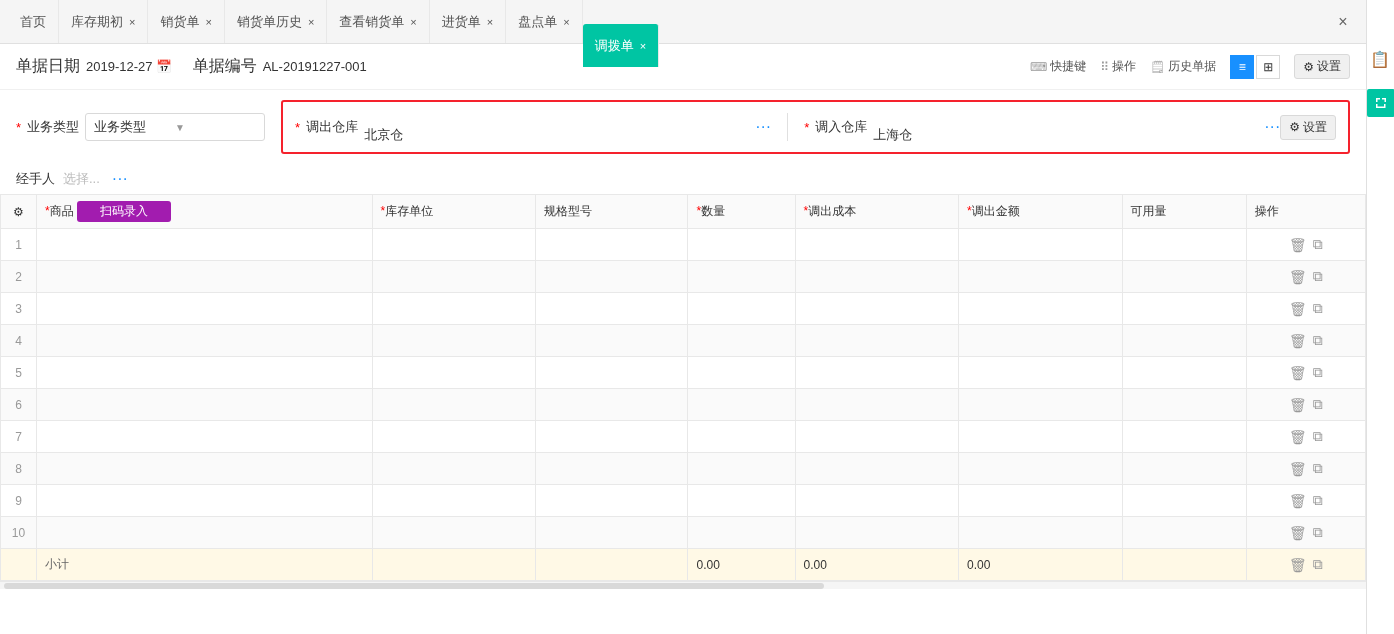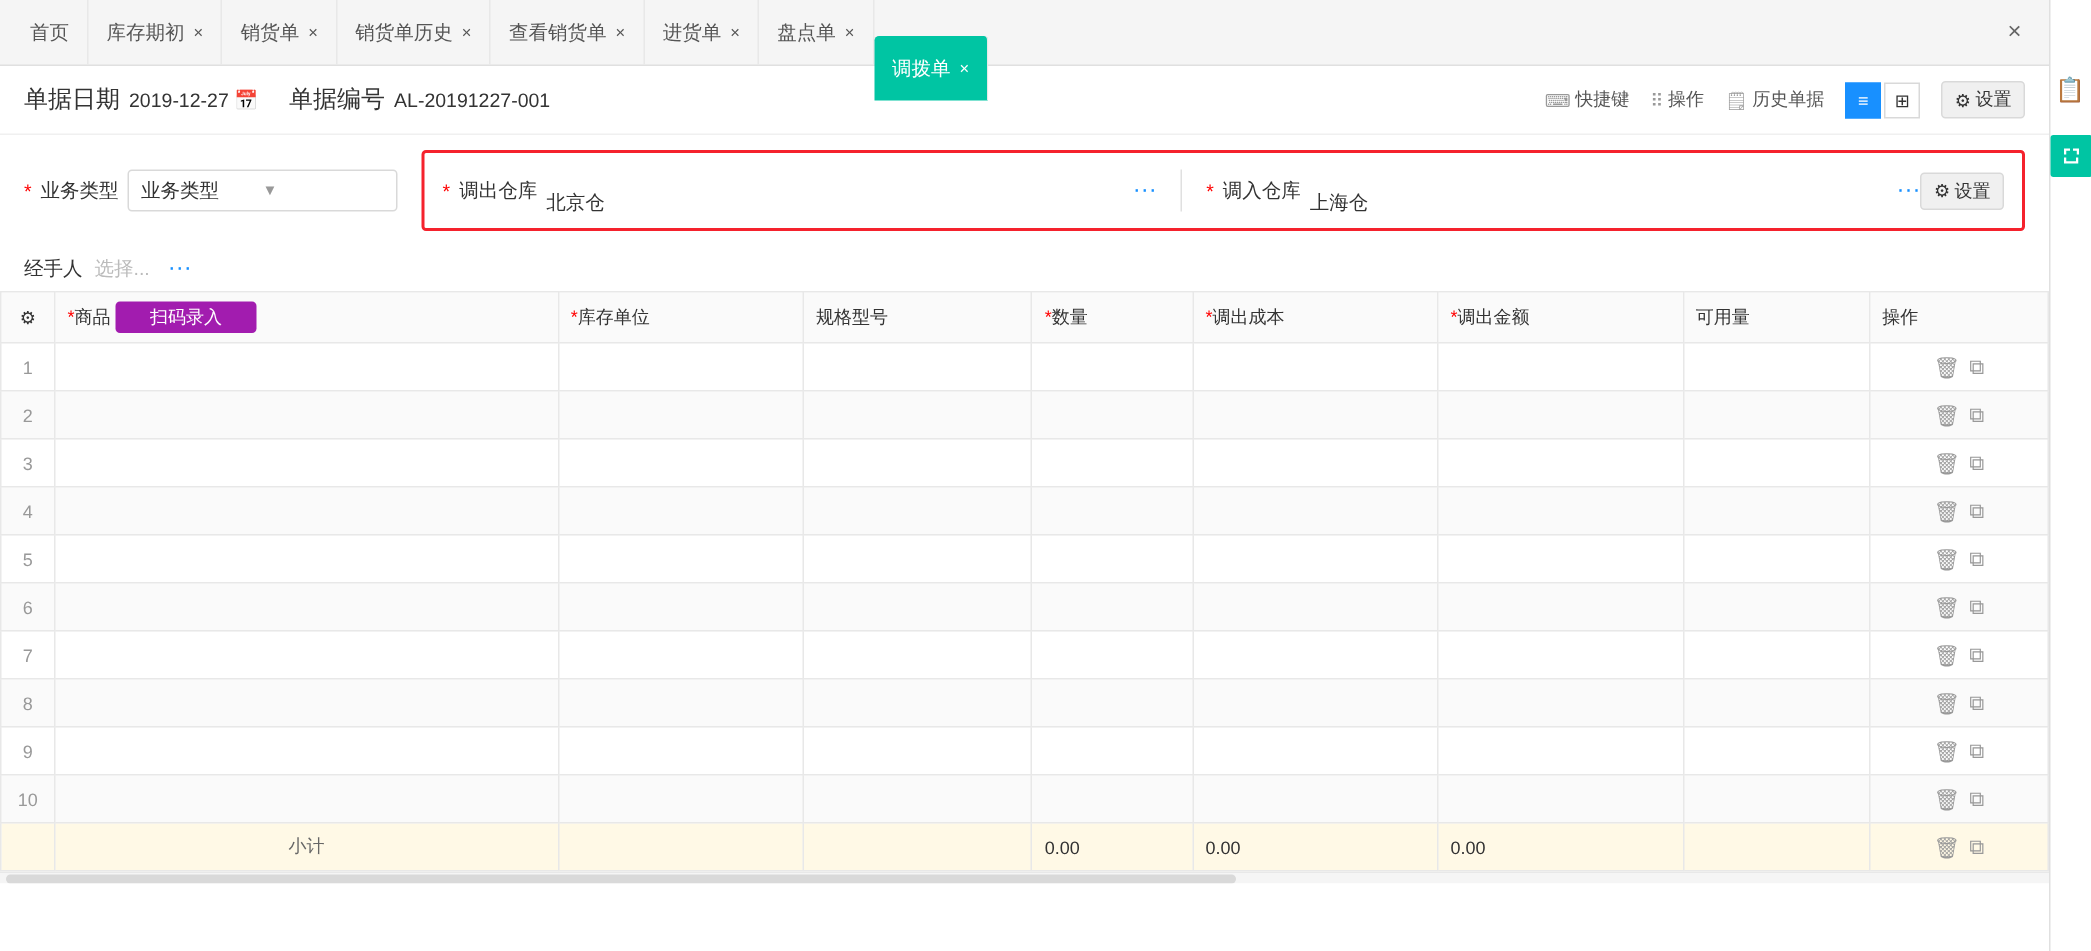--- a/index.html
+++ b/index.html
@@ -407,21 +407,21 @@
       <td></td>
       <td>
         <div class="ops-cell">
           <span class="op-icon">🗑</span>
           <span class="op-icon">⧉</span>
         </div>
       </td>
     </tr>
           <tr class="total-row">
       <td class="row-num"></td>
-      <td style="color:#666;text-align:center;">小计</td>
+      <td style="color:#666;">小计</td>
       <td></td>
       <td></td>
       <td>0.00</td>
       <td>0.00</td>
       <td>0.00</td>
       <td></td>
       <td>
         <div class="ops-cell">
           <span class="op-icon">🗑</span>
           <span class="op-icon">⧉</span>

